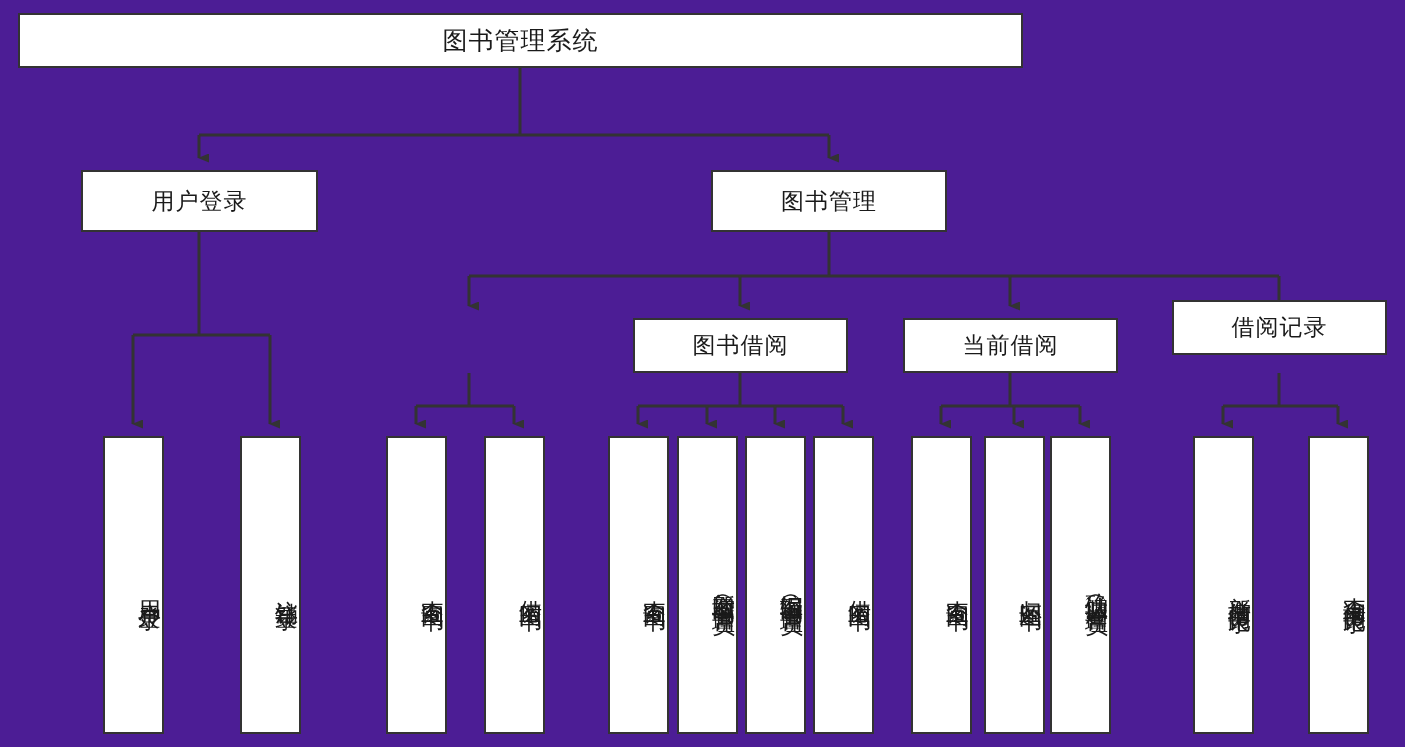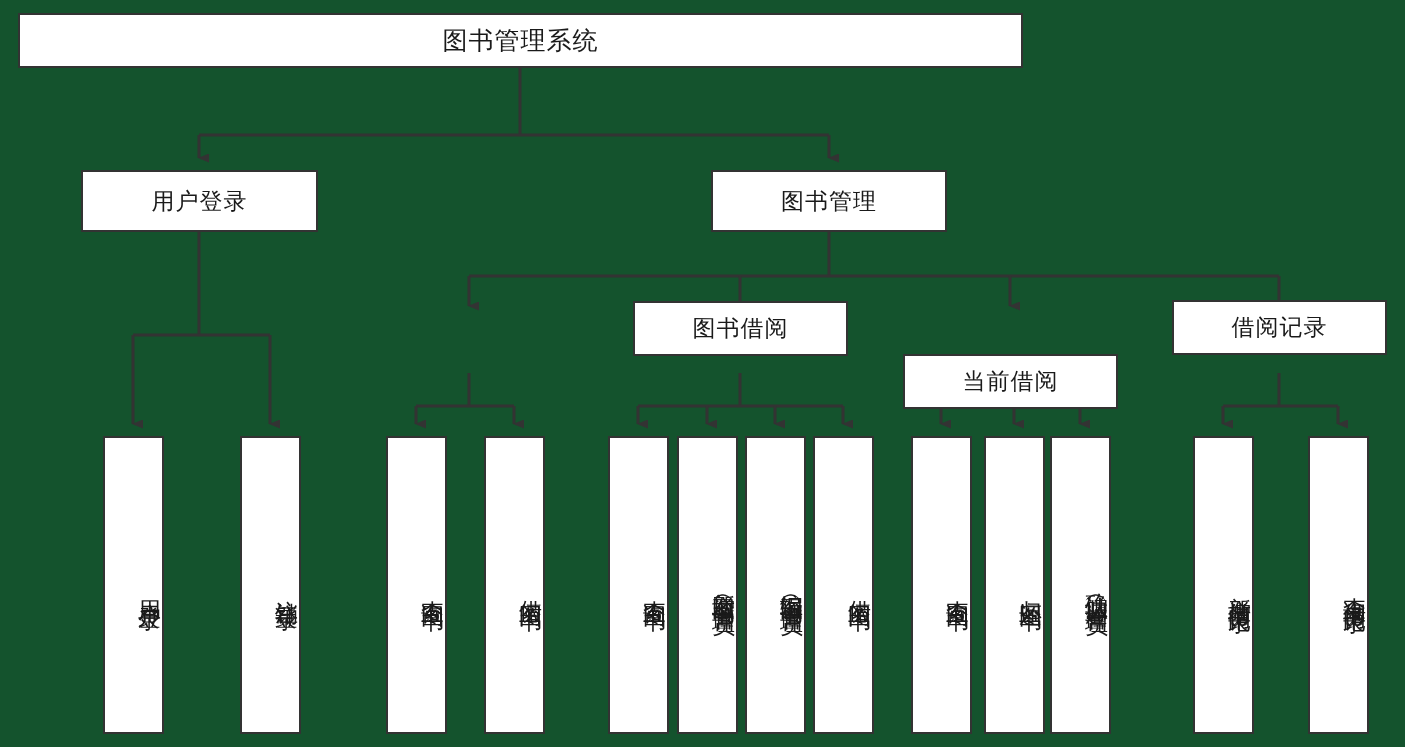--- a/index.html
+++ b/index.html
@@ -7,21 +7,21 @@
     padding: 0;
     background: #ffffff;
   }
   body {
     font-family: "Liberation Sans", "DejaVu Sans", sans-serif;
   }
   #canvas {
     position: relative;
     width: 1405px;
     height: 747px;
-    background: #14532d;
+    background: #4c1d95;
     overflow: hidden;
   }
   svg#wires {
     position: absolute;
     left: 0;
     top: 0;
     width: 1405px;
     height: 747px;
     pointer-events: none;
   }
@@ -129,24 +129,24 @@
     <span>图书管理系统</span>
   </div>
 
   <div class="node horiz" style="left:81px; top:170px; width:237px; height:62px;">
     <span>用户登录</span>
   </div>
   <div class="node horiz" style="left:711px; top:170px; width:236px; height:62px;">
     <span>图书管理</span>
   </div>
 
-  <div class="node horiz" style="left:633px; top:301px; width:215px; height:55px;">
+  <div class="node horiz" style="left:633px; top:318px; width:215px; height:55px;">
     <span>图书借阅</span>
   </div>
-  <div class="node horiz" style="left:903px; top:318px; width:215px; height:55px;margin-top:36px;">
+  <div class="node horiz" style="left:903px; top:318px; width:215px; height:55px;">
     <span>当前借阅</span>
   </div>
   <div class="node horiz" style="left:1172px; top:300px; width:215px; height:55px;">
     <span>借阅记录</span>
   </div>
 
   <div class="node vert" style="left:103px; top:436px; width:61px; height:298px;">
     <span class="vlabel">用户登录</span>
   </div>
   <div class="node vert" style="left:240px; top:436px; width:61px; height:298px;">

